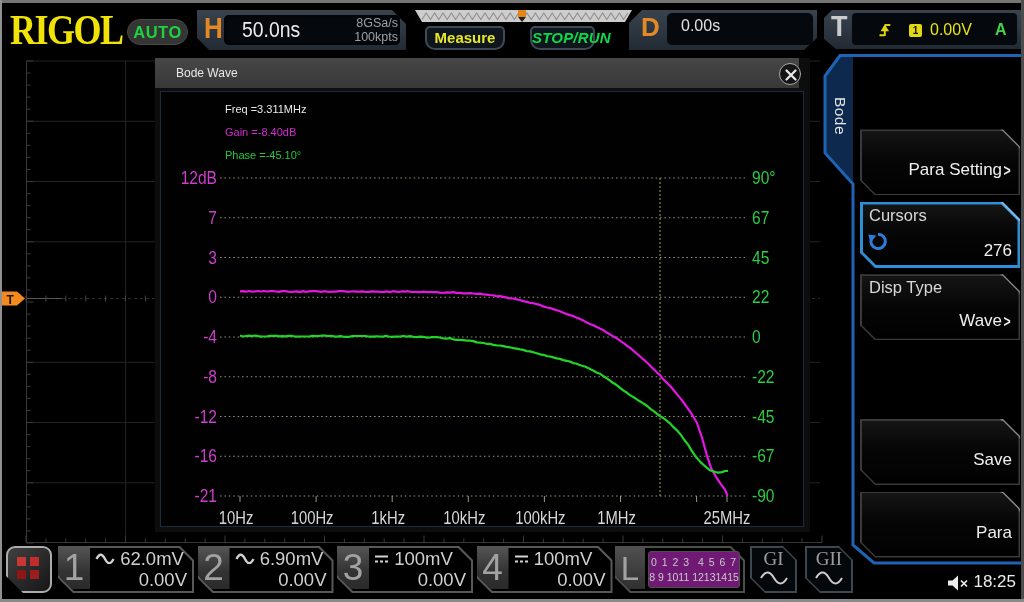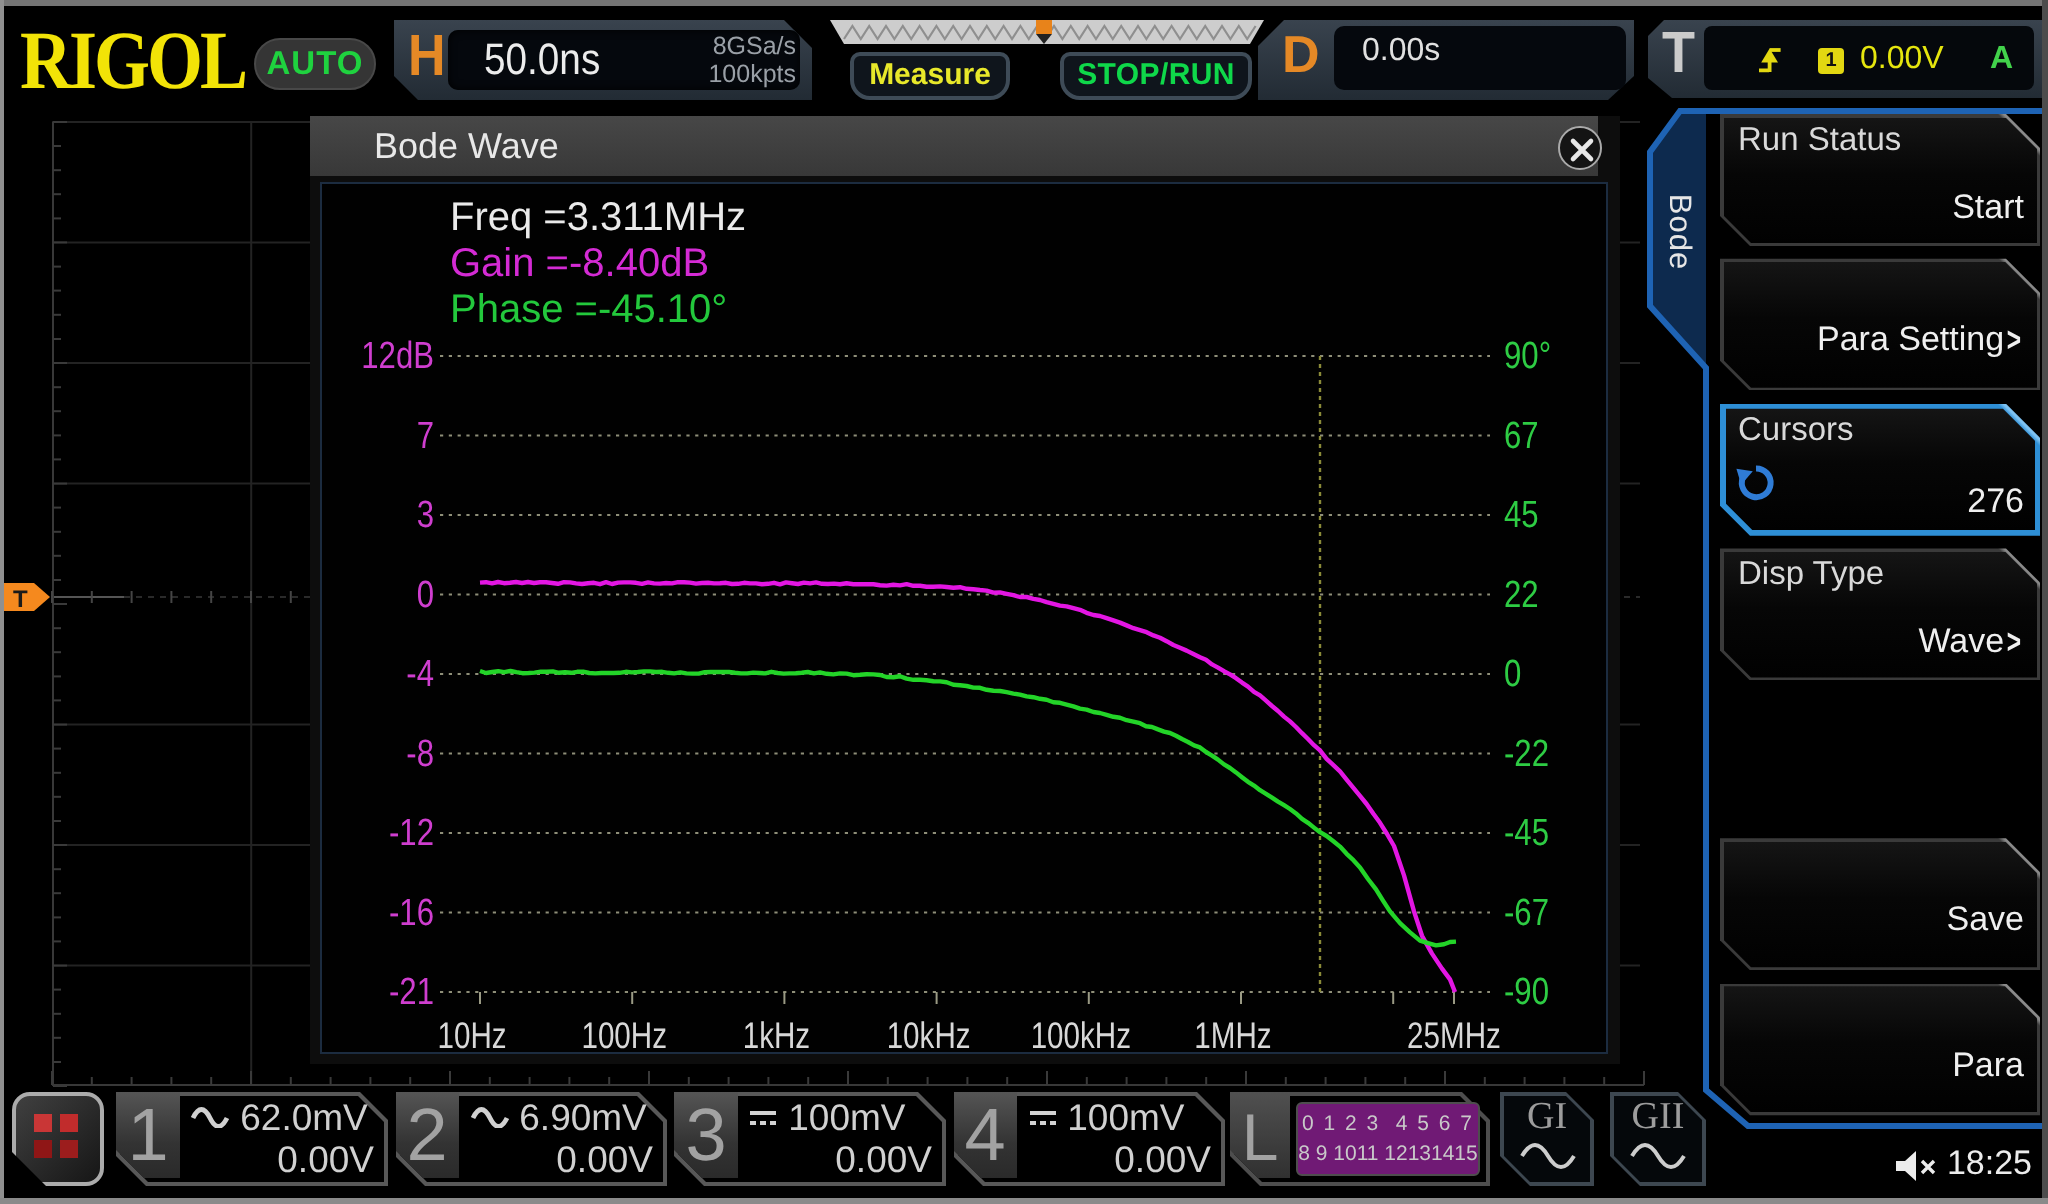--- a/index.html
+++ b/index.html
@@ -24,31 +24,31 @@
 #dins{left:667px;top:13px;width:146px;height:32px;background:#05080d;border-radius:5px;}
 #dval{left:681px;top:17px;color:#e0e0e0;font-size:16px;}
 #tpan{left:824px;top:10px;width:197px;height:39px;clip-path:polygon(8px 0,100% 0,100% 100%,12px 100%,0 calc(100% - 10px),0 8px);}
 #tT{left:831px;top:12px;color:#cbcbcb;font-weight:bold;font-size:27px;line-height:27px;transform:scaleY(1.08);transform-origin:left top;}
 #tins{left:852px;top:13px;width:165px;height:32px;background:#05080c;border-radius:4px;}
 #tone{left:909px;top:24px;width:13px;height:13px;background:#e2d711;border-radius:2px;color:#111;font-weight:bold;font-size:10px;text-align:center;line-height:13px;}
 #tvolt{left:930px;top:21px;color:#e5e50e;font-size:16px;}
 #tA{left:995px;top:21px;color:#42d24b;font-weight:bold;font-size:16px;}
 #mbtn,#srbtn{top:26px;height:24px;background:#0f151c;border:2px solid #3e4b57;border-radius:5px 5px 10px 10px;text-align:center;font-weight:bold;font-size:15px;line-height:20px;}
 #mbtn{left:425px;width:80px;color:#e8e82a;}
-#srbtn{left:530px;width:96px;color:#0fd84a;letter-spacing:.2px;}
+#srbtn{left:530px;width:65px;color:#0fd84a;letter-spacing:.2px;font-style:italic;}
 </style></head><body>
 <div id="scr">
 <style>
 
 #dlg{left:155px;top:58px;width:655px;height:474px;background:#0d0d0d;}
-#dtitle{left:0;top:0;width:644px;height:30px;background:linear-gradient(#474747,#383838);color:#e8e8e8;font-size:18px;line-height:30px;padding-left:32px;}
+#dtitle{left:0;top:0;width:644px;height:30px;background:linear-gradient(#474747,#383838);color:#e8e8e8;font-size:12px;line-height:30px;padding-left:21px;}
 #dclose{left:623px;top:4px;width:22px;height:22px;border:1.8px solid #aaaaaa;border-radius:50%;background:#141414;}
 #dclose svg{position:absolute;left:4px;top:4px;}
 #dbody{left:5px;top:33px;width:644px;height:436px;background:#010101;border:1px solid #1c2c40;}
-.ro{left:70px;font-size:20px;line-height:17px;}
+.ro{left:70px;font-size:11px;line-height:17px;}
 
 .mbox{left:860px;width:160px;height:66px;}
 .mb-o{position:absolute;left:0;top:0;width:100%;height:100%;background:linear-gradient(225deg,#8a8a8a 0 13px,#3a3a3a 15px);clip-path:polygon(0 0,calc(100% - 17px) 0,100% 17px,100% 100%,15px 100%,0 calc(100% - 15px));}
 .mb-i{position:absolute;left:1.5px;top:1.5px;width:157px;height:63px;background:linear-gradient(#151515,#060606 45%,#010101);clip-path:polygon(0 0,calc(100% - 16px) 0,100% 16px,100% 100%,14px 100%,0 calc(100% - 14px));}
 .mb-sel .mb-o{background:linear-gradient(225deg,#7ec2f2 0 13px,#2e8fd6 15px);}
 .mb-sel .mb-i{left:2.5px;top:2.5px;width:155px;height:61px;}
 .mlab{position:absolute;left:9px;top:4px;color:#d9d9d9;font-size:16.5px;}
 .mval{position:absolute;right:8px;bottom:7px;color:#efefef;font-size:17px;}
 .mmid{bottom:15px;}
 .arr{font-size:17px;display:inline-block;transform:scaleX(.72) translateY(.5px);font-weight:bold;}
@@ -275,26 +275,20 @@
 </g>
 <polyline points="84.0,203.3 87.0,203.1 90.0,203.7 93.0,203.0 96.0,203.6 99.0,203.4 102.0,203.0 105.0,203.5 108.0,203.0 111.0,203.5 114.0,203.1 117.0,203.1 120.0,203.5 123.0,203.9 126.0,203.1 129.0,203.2 132.0,203.7 135.0,204.0 138.0,203.6 141.0,203.4 144.0,204.1 147.0,203.1 150.0,204.0 153.0,203.3 156.0,203.2 159.0,203.2 162.0,203.4 165.0,203.9 168.0,203.2 171.0,203.7 174.0,203.8 177.0,203.5 180.0,203.7 183.0,203.1 186.0,203.1 189.0,203.3 192.0,203.8 195.0,203.5 198.0,203.4 201.0,203.7 204.0,203.6 207.0,203.4 210.0,204.0 213.0,203.9 216.0,203.4 219.0,203.7 222.0,203.7 225.0,204.1 228.0,203.9 231.0,203.4 234.0,204.2 237.0,203.2 240.0,203.6 243.0,204.0 246.0,203.3 249.0,203.7 252.0,203.2 255.0,203.9 258.0,204.0 261.0,203.8 264.0,204.1 267.3,203.6 270.7,204.1 274.0,204.1 277.3,204.1 280.7,204.1 284.0,204.6 287.3,204.8 290.7,204.4 294.0,204.7 297.3,204.1 300.7,204.9 304.0,204.9 307.3,205.4 310.7,205.4 314.0,205.2 317.3,205.5 320.7,205.9 324.0,205.6 327.3,206.4 330.7,206.6 334.0,207.0 337.3,207.3 340.7,208.3 344.0,208.2 347.3,208.9 350.7,209.6 354.0,210.5 357.3,210.5 360.7,211.4 364.0,212.0 367.3,213.1 370.7,213.9 374.0,214.8 377.3,215.2 380.7,216.1 384.0,216.9 387.3,218.4 390.7,219.5 394.0,220.0 397.3,221.1 400.7,222.2 404.0,223.3 407.3,224.7 410.7,226.1 414.0,227.1 417.3,228.1 420.7,229.7 424.0,230.9 427.3,232.6 430.7,234.5 434.0,235.9 437.3,237.3 440.7,239.0 444.0,240.6 447.0,241.9 450.0,244.2 453.0,245.8 456.0,247.6 459.0,249.2 462.0,251.1 465.0,253.3 468.0,255.3 471.0,257.9 474.0,259.7 477.0,262.3 480.0,265.0 483.0,267.5 486.0,270.3 489.0,272.7 492.0,275.5 495.0,278.6 498.0,281.5 501.0,284.6 504.0,287.2 507.3,291.4 510.7,294.6 514.0,297.7 517.3,301.8 520.7,305.9 524.0,309.9 527.3,314.0 530.7,318.9 534.0,323.4 537.5,329.0 541.0,335.0 546.0,349.7 551.0,367.7 555.0,379.9 560.0,388.8 565.0,396.3 569.0,401.7 571.5,408.0" fill="none" stroke="#e316e3" stroke-width="2.2" stroke-linejoin="round"></polyline>
 <polyline points="84.0,247.5 87.0,248.5 90.1,248.0 93.1,247.6 96.1,248.1 99.2,247.5 102.2,248.1 105.2,248.6 108.3,248.5 111.3,248.3 114.4,247.8 117.4,247.9 120.4,247.7 123.5,248.4 126.5,248.1 129.5,248.4 132.6,247.9 135.6,247.8 138.6,248.5 141.7,248.7 144.7,248.5 147.8,248.5 150.8,248.5 153.8,248.4 156.9,247.9 159.9,248.2 162.9,248.0 166.0,247.7 169.0,247.7 172.0,248.0 175.1,247.9 178.1,248.4 181.1,248.7 184.2,248.2 187.2,248.7 190.2,248.8 193.3,248.8 196.3,248.1 199.4,248.0 202.4,248.0 205.4,248.0 208.5,248.0 211.5,248.4 214.5,248.7 217.6,248.7 220.6,248.3 223.6,248.5 226.7,248.7 229.7,247.9 232.8,248.5 235.8,248.8 238.8,248.7 241.9,248.6 244.9,248.4 247.9,248.0 251.0,248.7 254.0,248.2 257.3,248.9 260.7,249.2 264.0,248.7 267.3,248.8 270.7,249.6 274.0,249.4 277.3,249.1 280.7,249.2 284.0,249.5 287.3,250.5 290.7,250.6 294.0,250.1 297.3,251.3 300.7,251.9 304.0,251.9 307.3,252.1 310.7,252.6 314.0,252.7 317.3,253.1 320.7,254.4 324.0,254.6 327.3,255.0 330.7,255.8 334.0,255.9 337.3,256.9 340.7,257.4 344.0,257.5 347.3,258.1 350.7,258.8 354.0,259.3 357.3,260.2 360.7,260.6 364.0,261.4 367.3,261.9 370.7,263.1 374.0,263.4 377.3,264.3 380.7,265.2 384.0,266.3 387.3,266.8 390.7,268.0 394.0,268.5 397.3,269.4 400.7,270.4 404.0,270.9 407.3,272.1 410.7,272.8 414.0,273.6 417.0,275.1 420.0,275.5 423.0,276.7 426.0,277.8 429.0,278.5 432.0,279.9 435.0,281.5 438.0,283.0 441.0,284.7 444.0,285.7 447.0,288.0 450.0,289.8 453.0,291.8 456.0,294.2 459.0,296.0 462.0,298.2 465.0,300.6 468.0,302.9 471.0,304.8 474.0,307.1 477.0,308.9 480.0,310.8 483.0,312.8 486.0,314.6 489.0,316.5 492.0,318.7 495.0,321.4 498.0,323.4 501.0,325.8 504.0,328.1 507.3,330.0 510.7,332.6 514.0,335.3 517.3,338.9 520.7,342.1 524.0,345.7 528.0,351.5 532.0,356.7 535.5,362.3 539.0,367.7 544.0,373.6 549.0,378.2 554.0,382.3 558.0,383.6 562.0,384.7 566.0,384.1 569.0,383.0 572.0,382.8" fill="none" stroke="#23d428" stroke-width="2.2" stroke-linejoin="round"></polyline>
 </svg>
 
 <svg class="abs" style="left:818px;top:50px" width="206" height="552">
   <polygon points="7,26 22,5.5 35,5.5 35,134 7,103" fill="#0d2a4e"></polygon>
   <path d="M206,5.5 H22 L7,26 V103 L35,134 V495 L56,513 H206" fill="none" stroke="#1e63b4" stroke-width="3"></path>
   <text x="21" y="66" fill="#e6e6e6" font-size="15.5" transform="rotate(90 21 66)" text-anchor="middle" dominant-baseline="middle" letter-spacing="0.5">Bode</text>
 </svg>
-<div class="mbox abs" style="top:57px;">
-      <div class="mb-o"></div>
-      <div class="mb-i"></div>
-      <div class="mlab">Run Status</div>
-      <div class="mval" style="bottom:9px;">Start</div>
-    </div>
 <div class="mbox abs" style="top:129.4px;border-radius:31px;">
       <div class="mb-o"></div>
       <div class="mb-i"></div>
       <div class="mval mmid">Para Setting<span class="arr">&gt;</span></div>
     </div>
 <div class="mbox abs mb-sel" style="top:201.9px;">
       <div class="mb-o"></div>
       <div class="mb-i"></div>
       <div class="mlab">Cursors</div>
       <div class="mval" style="bottom:7px;">276</div>

